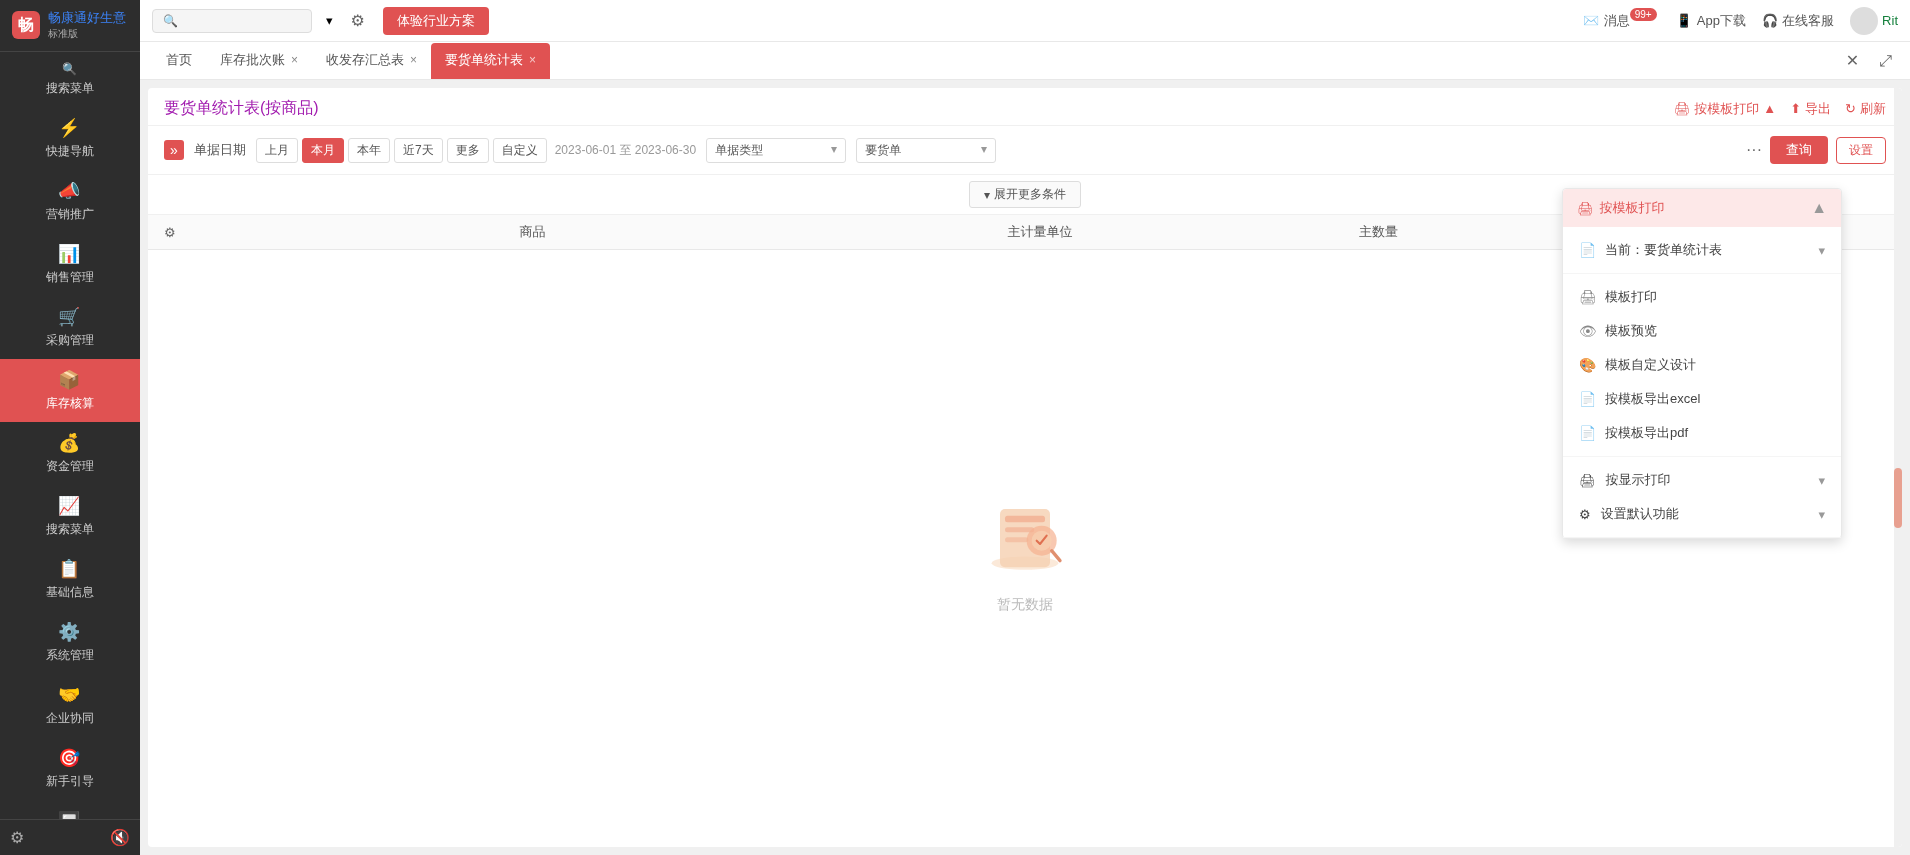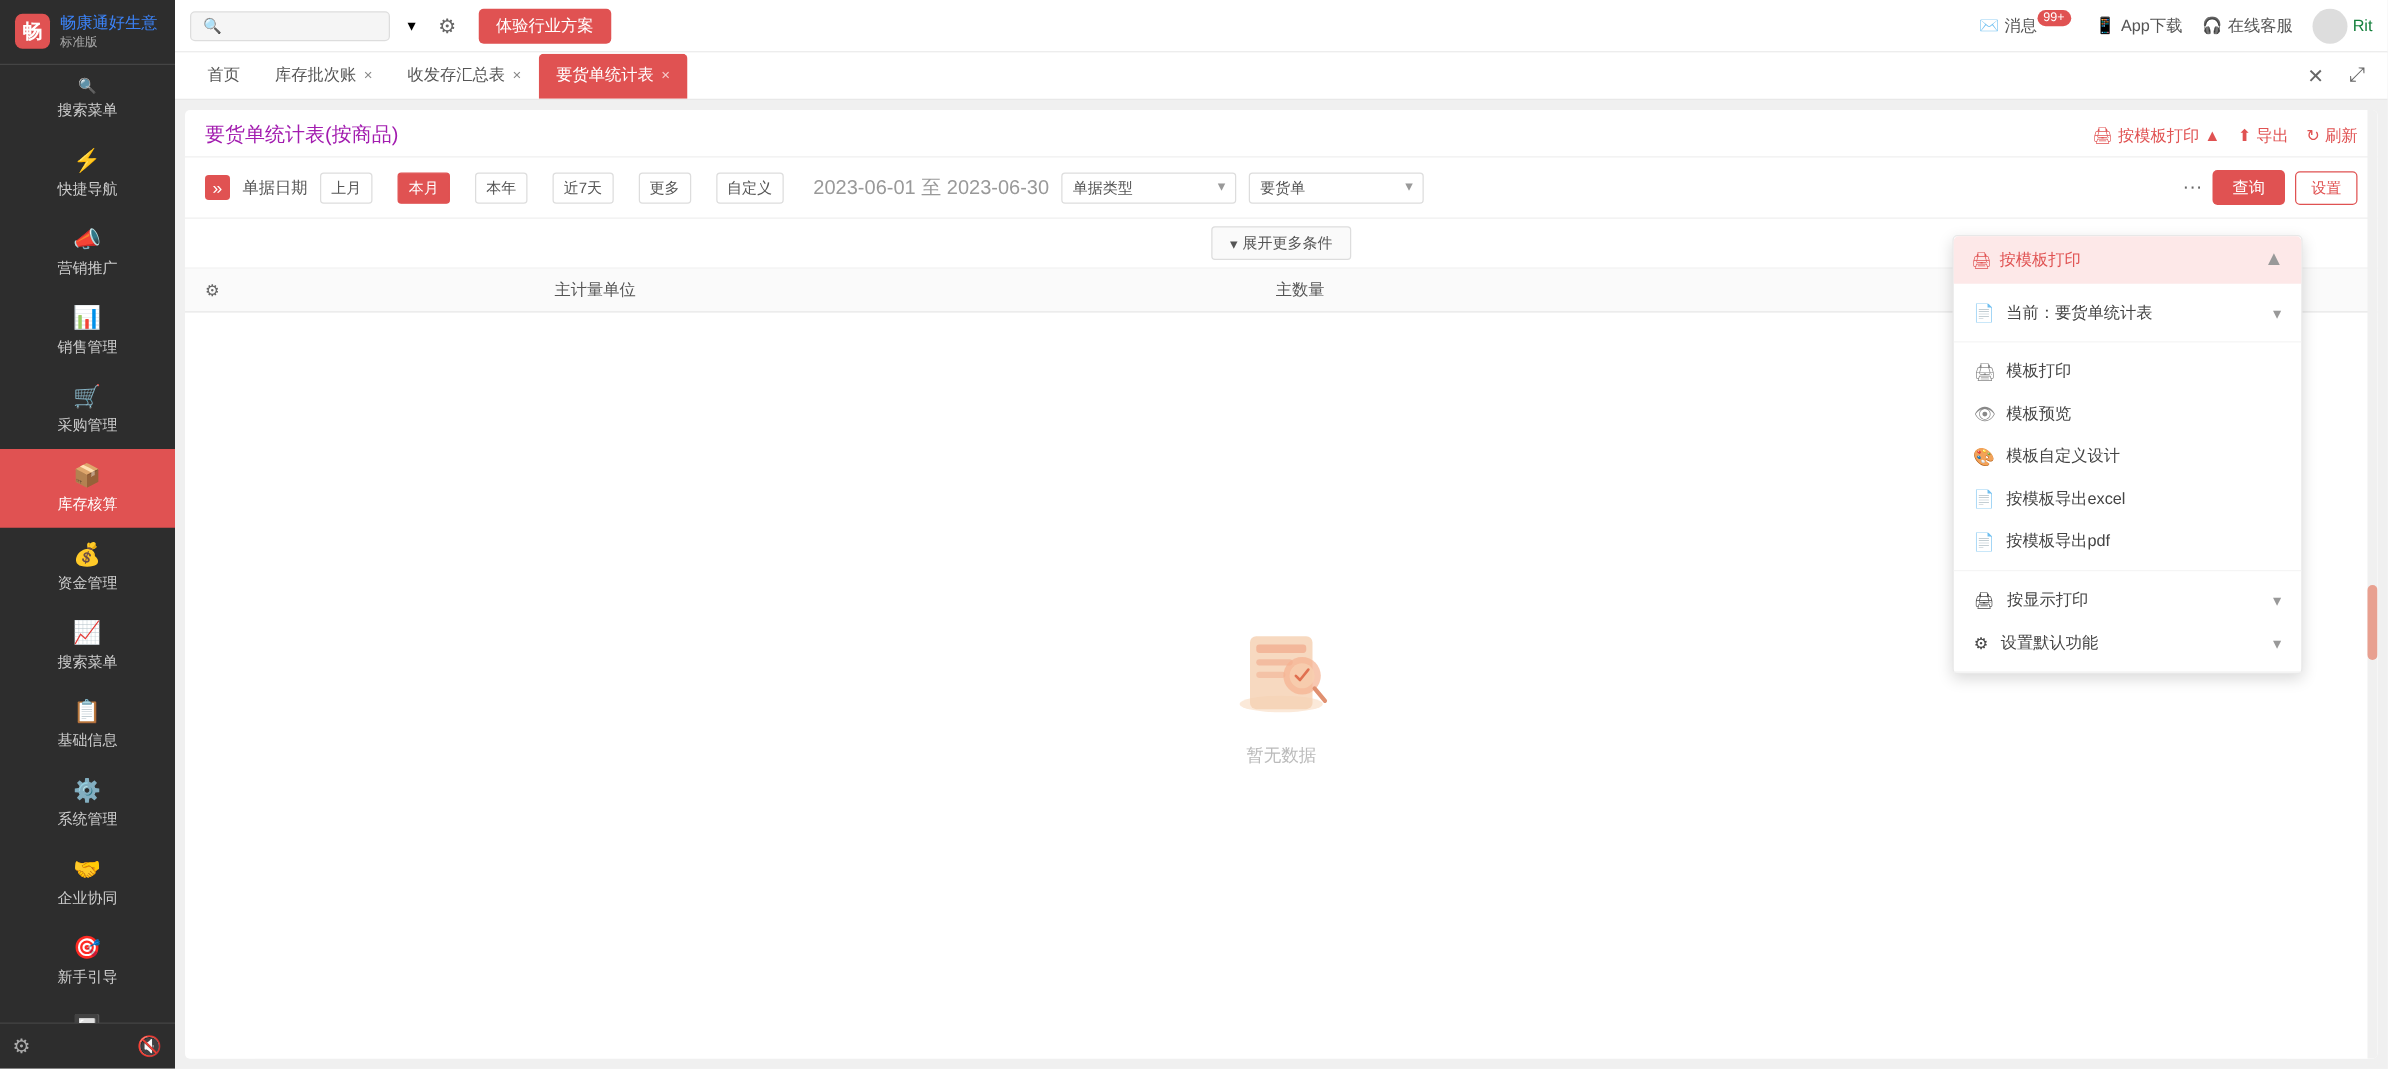--- a/index.html
+++ b/index.html
@@ -227,38 +227,38 @@
       display: flex;
       align-items: center;
       justify-content: center;
       cursor: pointer;
       font-size: 14px;
     }
     .filter-label { color: #555; font-size: 13px; white-space: nowrap; }
     .filter-date-group {
       display: flex;
       align-items: center;
-      gap: 20px;
+      gap: 4px;
     }
     .filter-date-btn {
       padding: 3px 8px;
       border: 1px solid #ddd;
       border-radius: 3px;
       background: #fff;
       font-size: 12px;
       color: #555;
       cursor: pointer;
     }
     .filter-date-btn.active {
       background: #e05252;
       color: #fff;
       border-color: #e05252;
     }
     .filter-date-range {
-      font-size: 16px;
+      font-size: 12px;
       color: #999;
       margin-left: 4px;
     }
     .filter-select {
       display: flex;
       align-items: flex-start;
       border: 1px solid #ddd;
       border-radius: 3px;
       padding: 3px 8px;
       min-width: 140px;
@@ -604,20 +604,21 @@
 
     <div style="display:flex;justify-content:center;padding:6px 0;border-bottom:1px solid #f0f0f0;">
       <button class="expand-more-btn">
         <span>▾</span>
         <span>展开更多条件</span>
       </button>
     </div>
 
     <div class="table-header">
       <div class="th-settings">⚙</div>
+      <div class="th-cell wide">商品</div>
       <div class="th-cell">主计量单位</div>
       <div class="th-cell">主数量</div>
       <div class="th-cell">零售金额</div>
     </div>
 
     <div class="empty-state">
       <svg class="empty-icon" viewBox="0 0 120 120" xmlns="http://www.w3.org/2000/svg">
         <ellipse cx="60" cy="95" rx="40" ry="8" fill="#f5c8a0" opacity="0.4"></ellipse>
         <rect x="30" y="30" width="60" height="70" rx="6" fill="#f5d0b0" opacity="0.8"></rect>
         <rect x="36" y="38" width="48" height="8" rx="3" fill="#f0a080" opacity="0.6"></rect>

